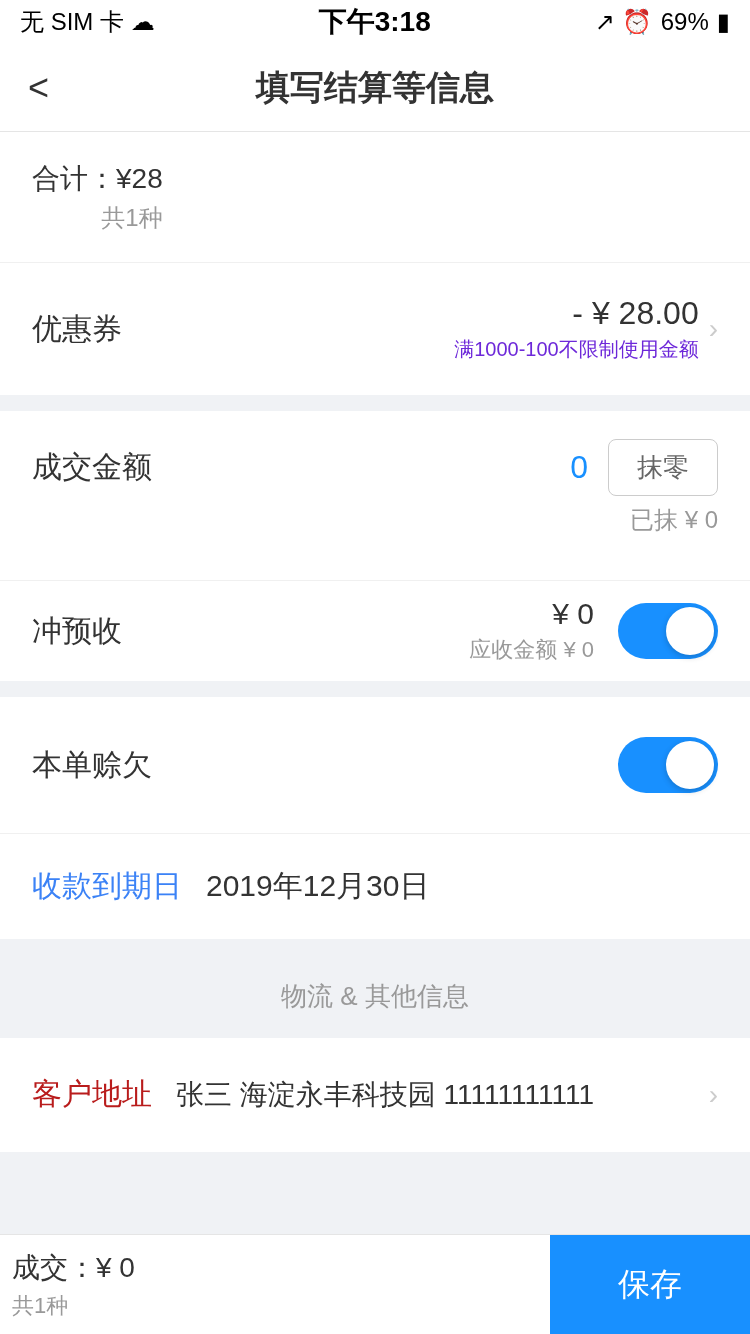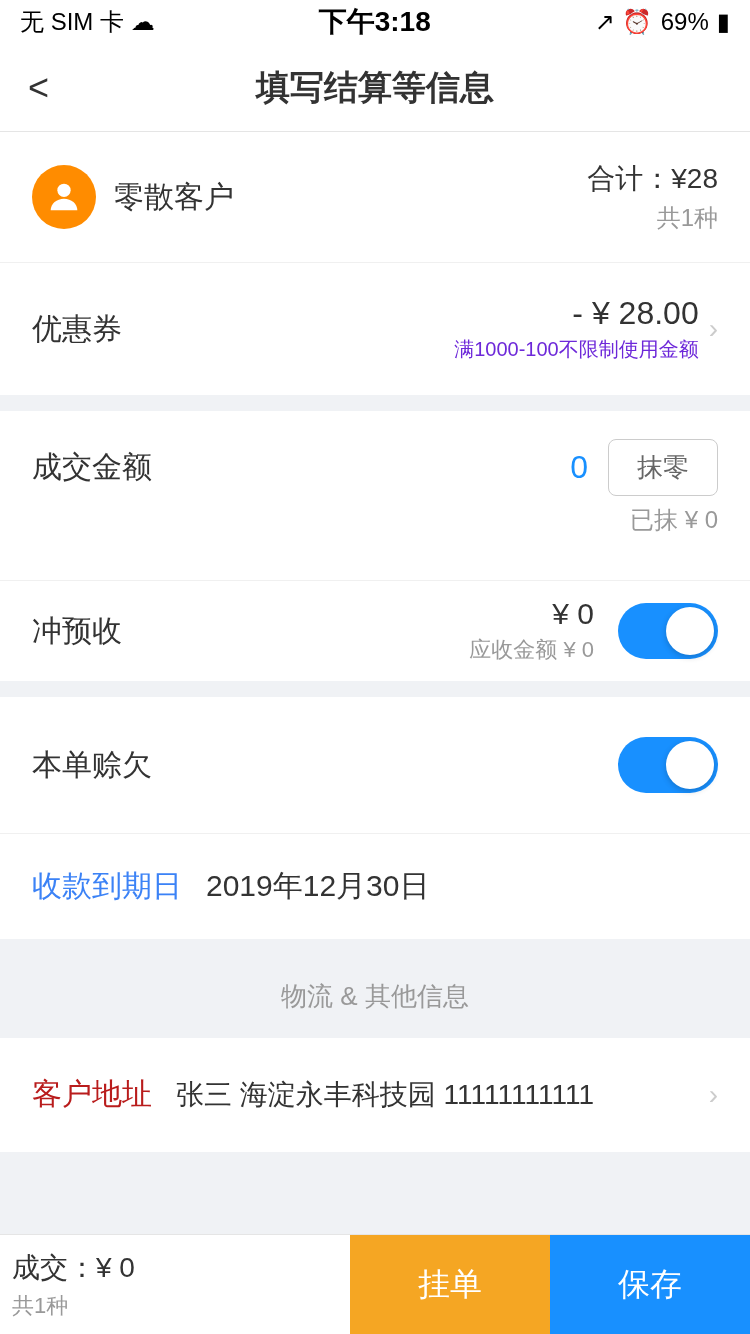--- a/index.html
+++ b/index.html
@@ -260,29 +260,20 @@
   </div>
 </div>
 
 <div class="nav-bar">
   <div class="nav-back">&lt;</div>
   <div class="nav-title">填写结算等信息</div>
 </div>
 
 <div class="section">
   <div class="customer-row">
-    <div class="customer-left">
-      <div class="customer-avatar">
-        <svg viewBox="0 0 24 24">
-          <circle cx="12" cy="8" r="4"></circle>
-          <path d="M4 20c0-4 3.6-7 8-7s8 3 8 7"></path>
-        </svg>
-      </div>
-      <div class="customer-name">零散客户</div>
-    </div>
     <div class="customer-right">
       <div class="total-amount">合计：¥28</div>
       <div class="total-count">共1种</div>
     </div>
   </div>
 
   <div class="coupon-row">
     <div class="coupon-label">优惠券</div>
     <div class="coupon-right">
       <div class="coupon-value">
@@ -347,15 +338,14 @@
 
 <div style="height: 120px;"></div>
 
 <div class="bottom-bar">
   <div class="bottom-info">
     <div class="bottom-deal">
       <span>成交：</span><span>¥ 0</span>
     </div>
     <div class="bottom-count">共1种</div>
   </div>
-  <div class="btn-hang">挂单</div>
   <div class="btn-save">保存</div>
 </div>
 
 </body></html>

